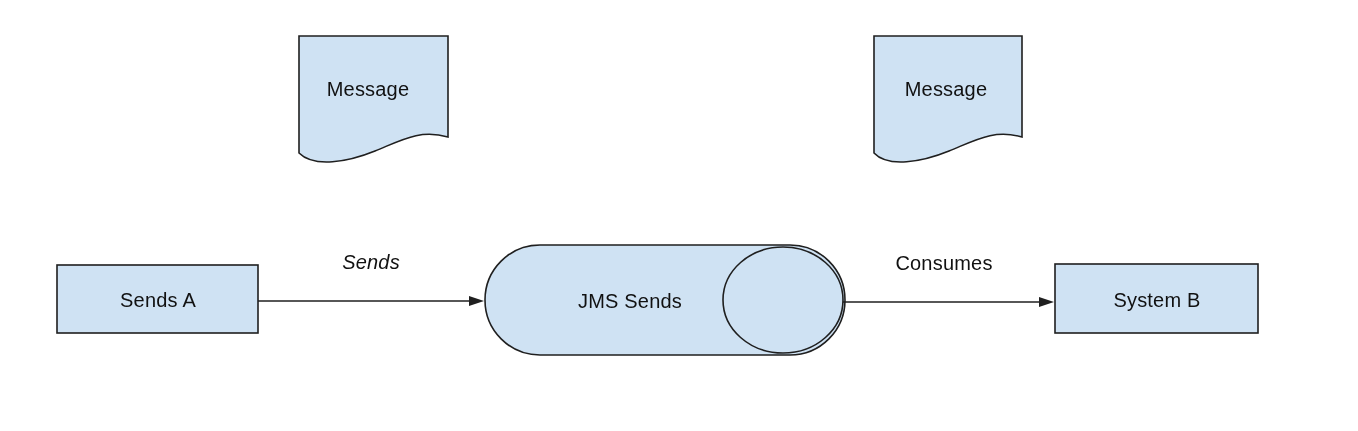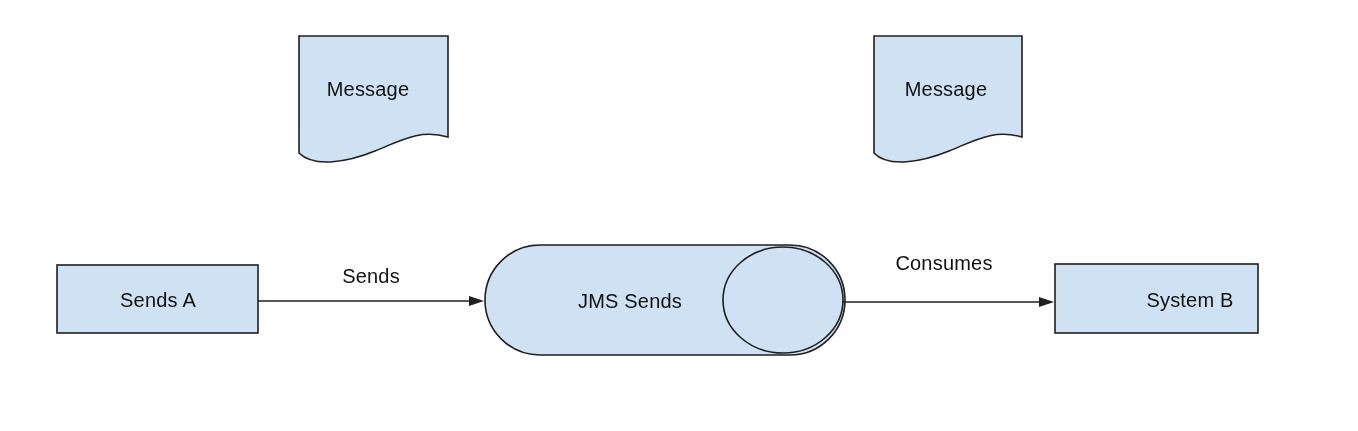--- a/index.html
+++ b/index.html
@@ -78,19 +78,19 @@
   </svg>
 
   <div class="label" style="left:368px; top:89px;">Message</div>
 
   <div class="label" style="left:946px; top:89px;">Message</div>
 
   <div class="label" style="left:158px; top:300px;">Sends A</div>
 
   <div class="label" style="left:630px; top:301px;">JMS Sends</div>
 
-  <div class="label" style="left:1157px; top:300px;margin-left:33px;">System B</div>
+  <div class="label" style="left:1157px; top:300px;">System B</div>
 
-  <div class="label" style="left:371px; top:276px;">Sends</div>
+  <div class="label" style="left:371px; top:262px;font-style:italic;">Sends</div>
 
   <div class="label" style="left:944px; top:263px;">Consumes</div>
 
 </div>
 
 </body></html>

